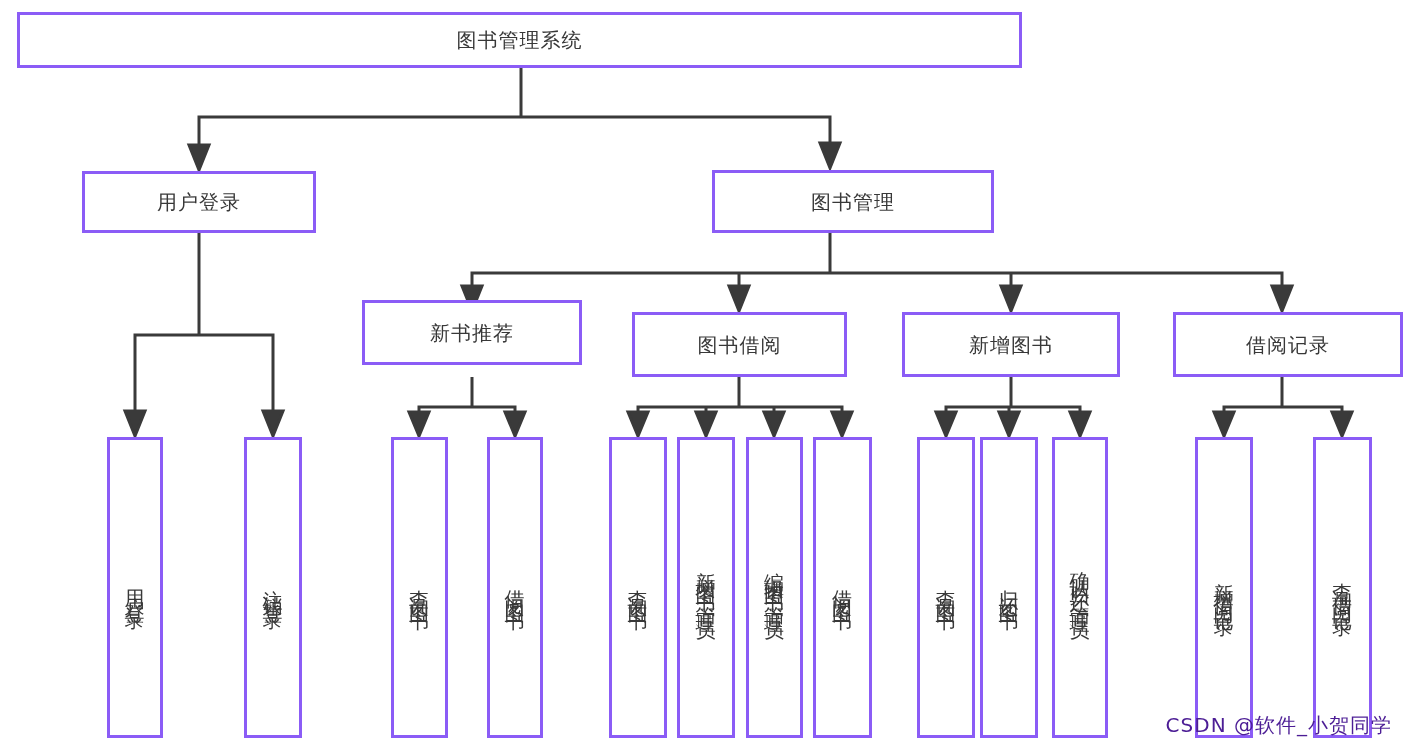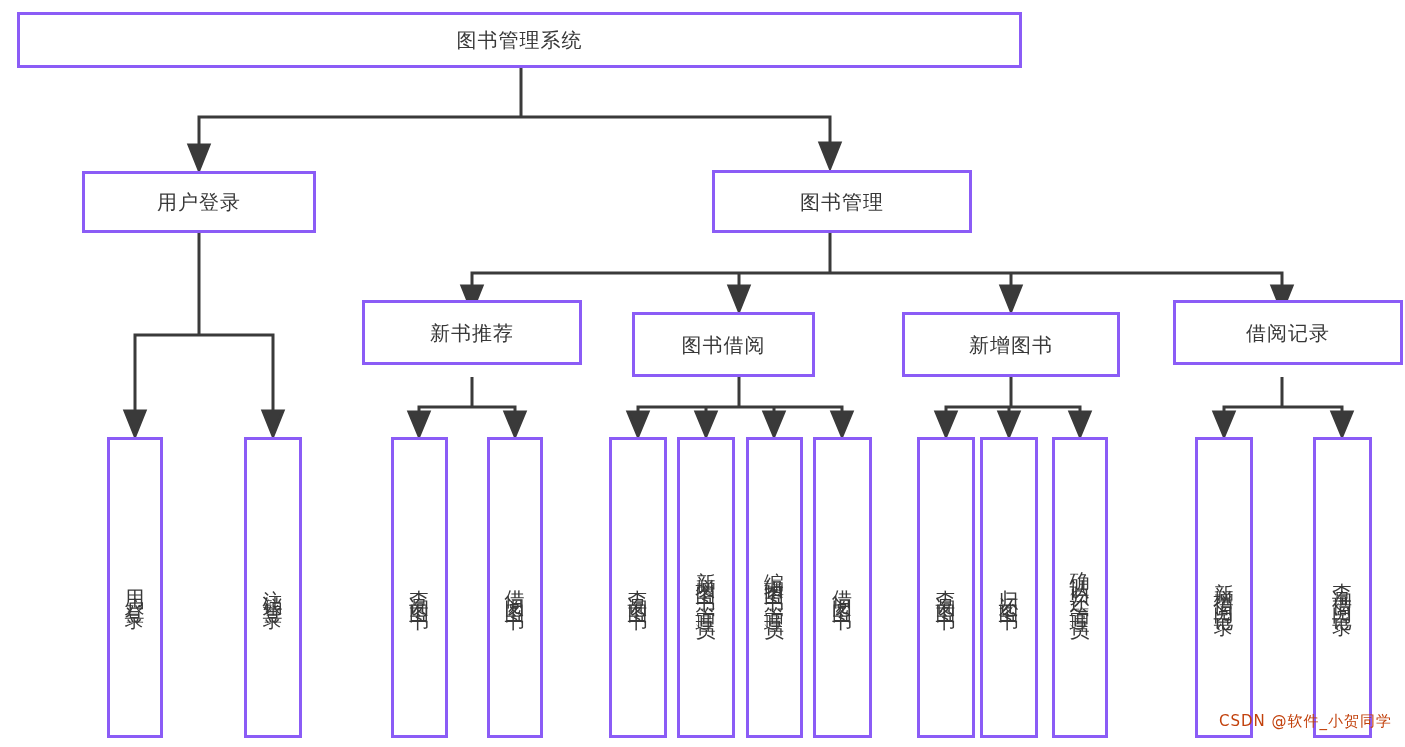--- a/index.html
+++ b/index.html
@@ -16,21 +16,21 @@
     font-size:20px;color:#383838;letter-spacing:1px;
     line-height:1;white-space:nowrap;
   }
   .leaf{
     top:437px;height:301px;
     writing-mode:vertical-rl;text-orientation:mixed;
     letter-spacing:7px;white-space:normal;
   }
   .watermark{
     position:absolute;z-index:3;right:13px;top:712px;
-    font-size:15px;color:#c2410c;letter-spacing:1px;
+    font-size:20px;color:#4c1d95;letter-spacing:1px;
   }
 </style>
 </head>
 <body>
 
 <svg id="edges" width="1405" height="747" viewBox="0 0 1405 747">
   <g stroke="#3a3a3a" stroke-width="3" fill="#3a3a3a">
 
     <g>
       <path fill="none" d="M521,68 V117 M197.5,117 H831.5 M199,117 V147 M830,117 V145"></path>
@@ -77,26 +77,26 @@
       <path fill="none" d="M1282,377 V407 M1222.5,407 H1343.5 M1224,407 V414 M1342,407 V414"></path>
       <polygon points="1214,412 1234,412 1224,436"></polygon>
       <polygon points="1332,412 1352,412 1342,436"></polygon>
     </g>
   </g>
 </svg>
 
 <div class="box" style="left:17px;top:12px;width:1005px;height:56px">图书管理系统</div>
 
 <div class="box" style="left:82px;top:171px;width:234px;height:62px">用户登录</div>
-<div class="box" style="left:712px;top:170px;width:260px;height:63px">图书管理</div>
+<div class="box" style="left:712px;top:170px;width:282px;height:63px">图书管理</div>
 
 <div class="box" style="left:362px;top:300px;width:220px;height:65px">新书推荐</div>
-<div class="box" style="left:632px;top:312px;width:183px;height:65px">图书借阅</div>
+<div class="box" style="left:632px;top:312px;width:215px;height:65px">图书借阅</div>
 <div class="box" style="left:902px;top:312px;width:218px;height:65px">新增图书</div>
-<div class="box" style="left:1173px;top:300px;width:230px;height:65px">借阅记录</div>
+<div class="box" style="left:1173px;top:312px;width:230px;height:65px">借阅记录</div>
 
 <div class="box leaf" style="left:107px;width:56px">用户登录</div>
 <div class="box leaf" style="left:244px;width:58px">注销登录</div>
 <div class="box leaf" style="left:391px;width:57px">查询图书</div>
 <div class="box leaf" style="left:487px;width:56px">借阅图书</div>
 <div class="box leaf" style="left:609px;width:58px">查询图书</div>
 <div class="box leaf" style="left:677px;width:58px">新增图书（管理员）</div>
 <div class="box leaf" style="left:746px;width:57px">编辑图书（管理员）</div>
 <div class="box leaf" style="left:813px;width:59px">借阅图书</div>
 <div class="box leaf" style="left:917px;width:58px">查询图书</div>

